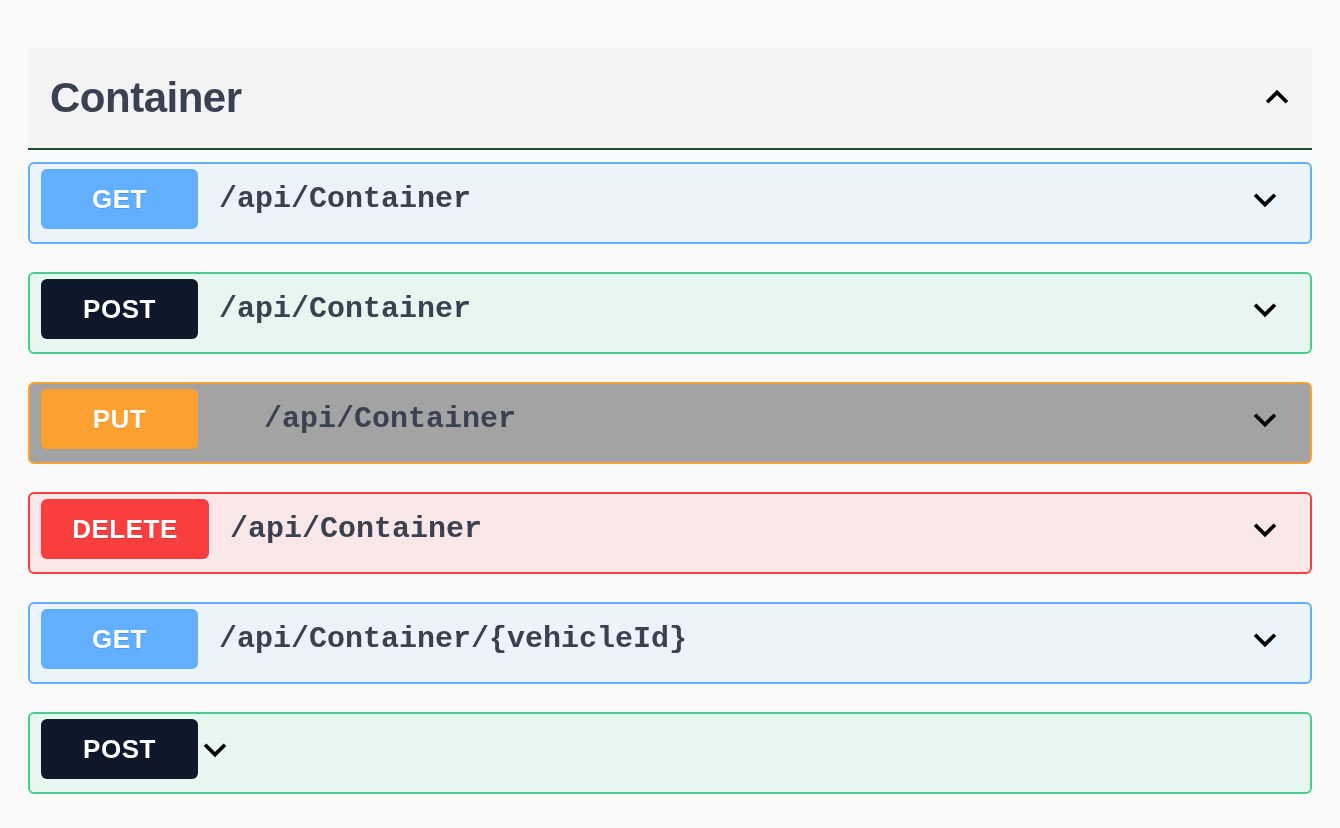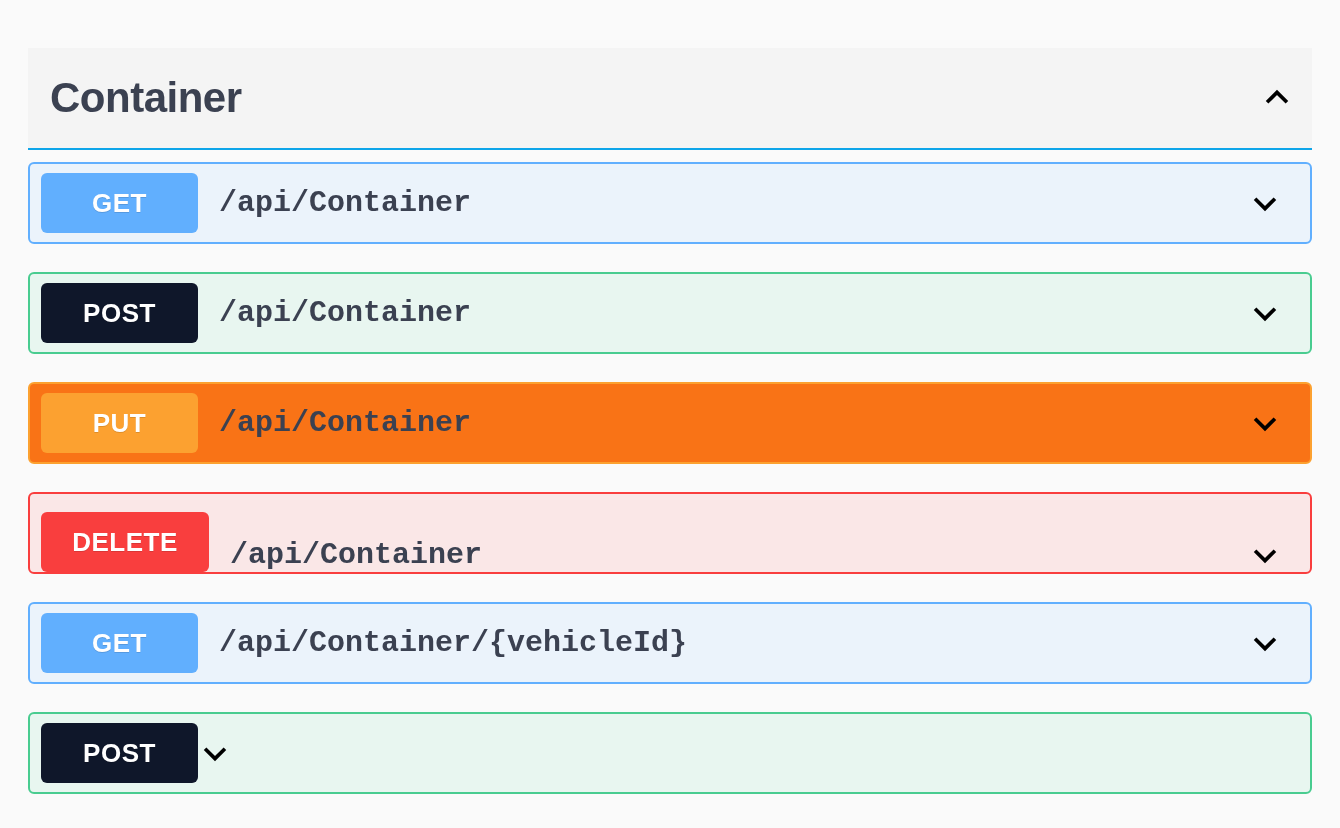--- a/index.html
+++ b/index.html
@@ -19,21 +19,21 @@
     position: absolute;
     left: 28px;
     top: 48px;
     width: 1284px;
   }
 
   
   .tag-header {
     height: 102px;
     background: #f4f4f4;
-    border-bottom: 2px solid #0ea5e9;
+    border-bottom: 2px solid #14532d;
     display: flex;
     align-items: center;
     justify-content: space-between;
     padding: 0 18px 0 22px;
     box-sizing: border-box;
     cursor: pointer;
   }
   .tag-title {
     font-size: 42px;
     font-weight: bold;
@@ -54,21 +54,21 @@
     padding-top: 12px;
   }
   .op {
     height: 82px;
     margin-bottom: 28px;
     border-radius: 6px;
     border: 2px solid transparent;
     display: flex;
     align-items: center;
     box-sizing: border-box;
-    padding: 0 18px 0 11px;
+    padding: 0 18px 8px 11px;
     cursor: pointer;
     position: relative;
   }
   .op:last-child { margin-bottom: 0; }
 
   .op-badge {
     width: 157px;
     height: 60px;
     border-radius: 6px;
     color: #fff;
@@ -101,23 +101,23 @@
     flex: none;
     margin-right: 10px;
   }
   .op-chev svg { display: block; width: 100%; height: 100%; }
 
   
   .m-get    { background: #ebf3fb; border-color: #61affe; }
   .m-get  .op-badge { background: #61affe; }
   .m-post   { background: #e8f6f0; border-color: #49cc90; }
   .m-post .op-badge { background: #0f172a; }
-  .m-put    { background: #f97316; border-color: #fca130; }
+  .m-put    { background: #a3a3a3; border-color: #fca130; gap: 45px; }
   .m-put  .op-badge { background: #fca130; }
-  .m-delete { background: #fae7e7; border-color: #f93e3e; align-items: flex-end; }
+  .m-delete { background: #fae7e7; border-color: #f93e3e; }
   .m-delete .op-badge { background: #f93e3e; }
 </style>
 </head>
 <body>
 
 <div class="tag-section">
 
   <div class="tag-header">
     <span class="tag-title">Container</span>
     <span class="chev">

